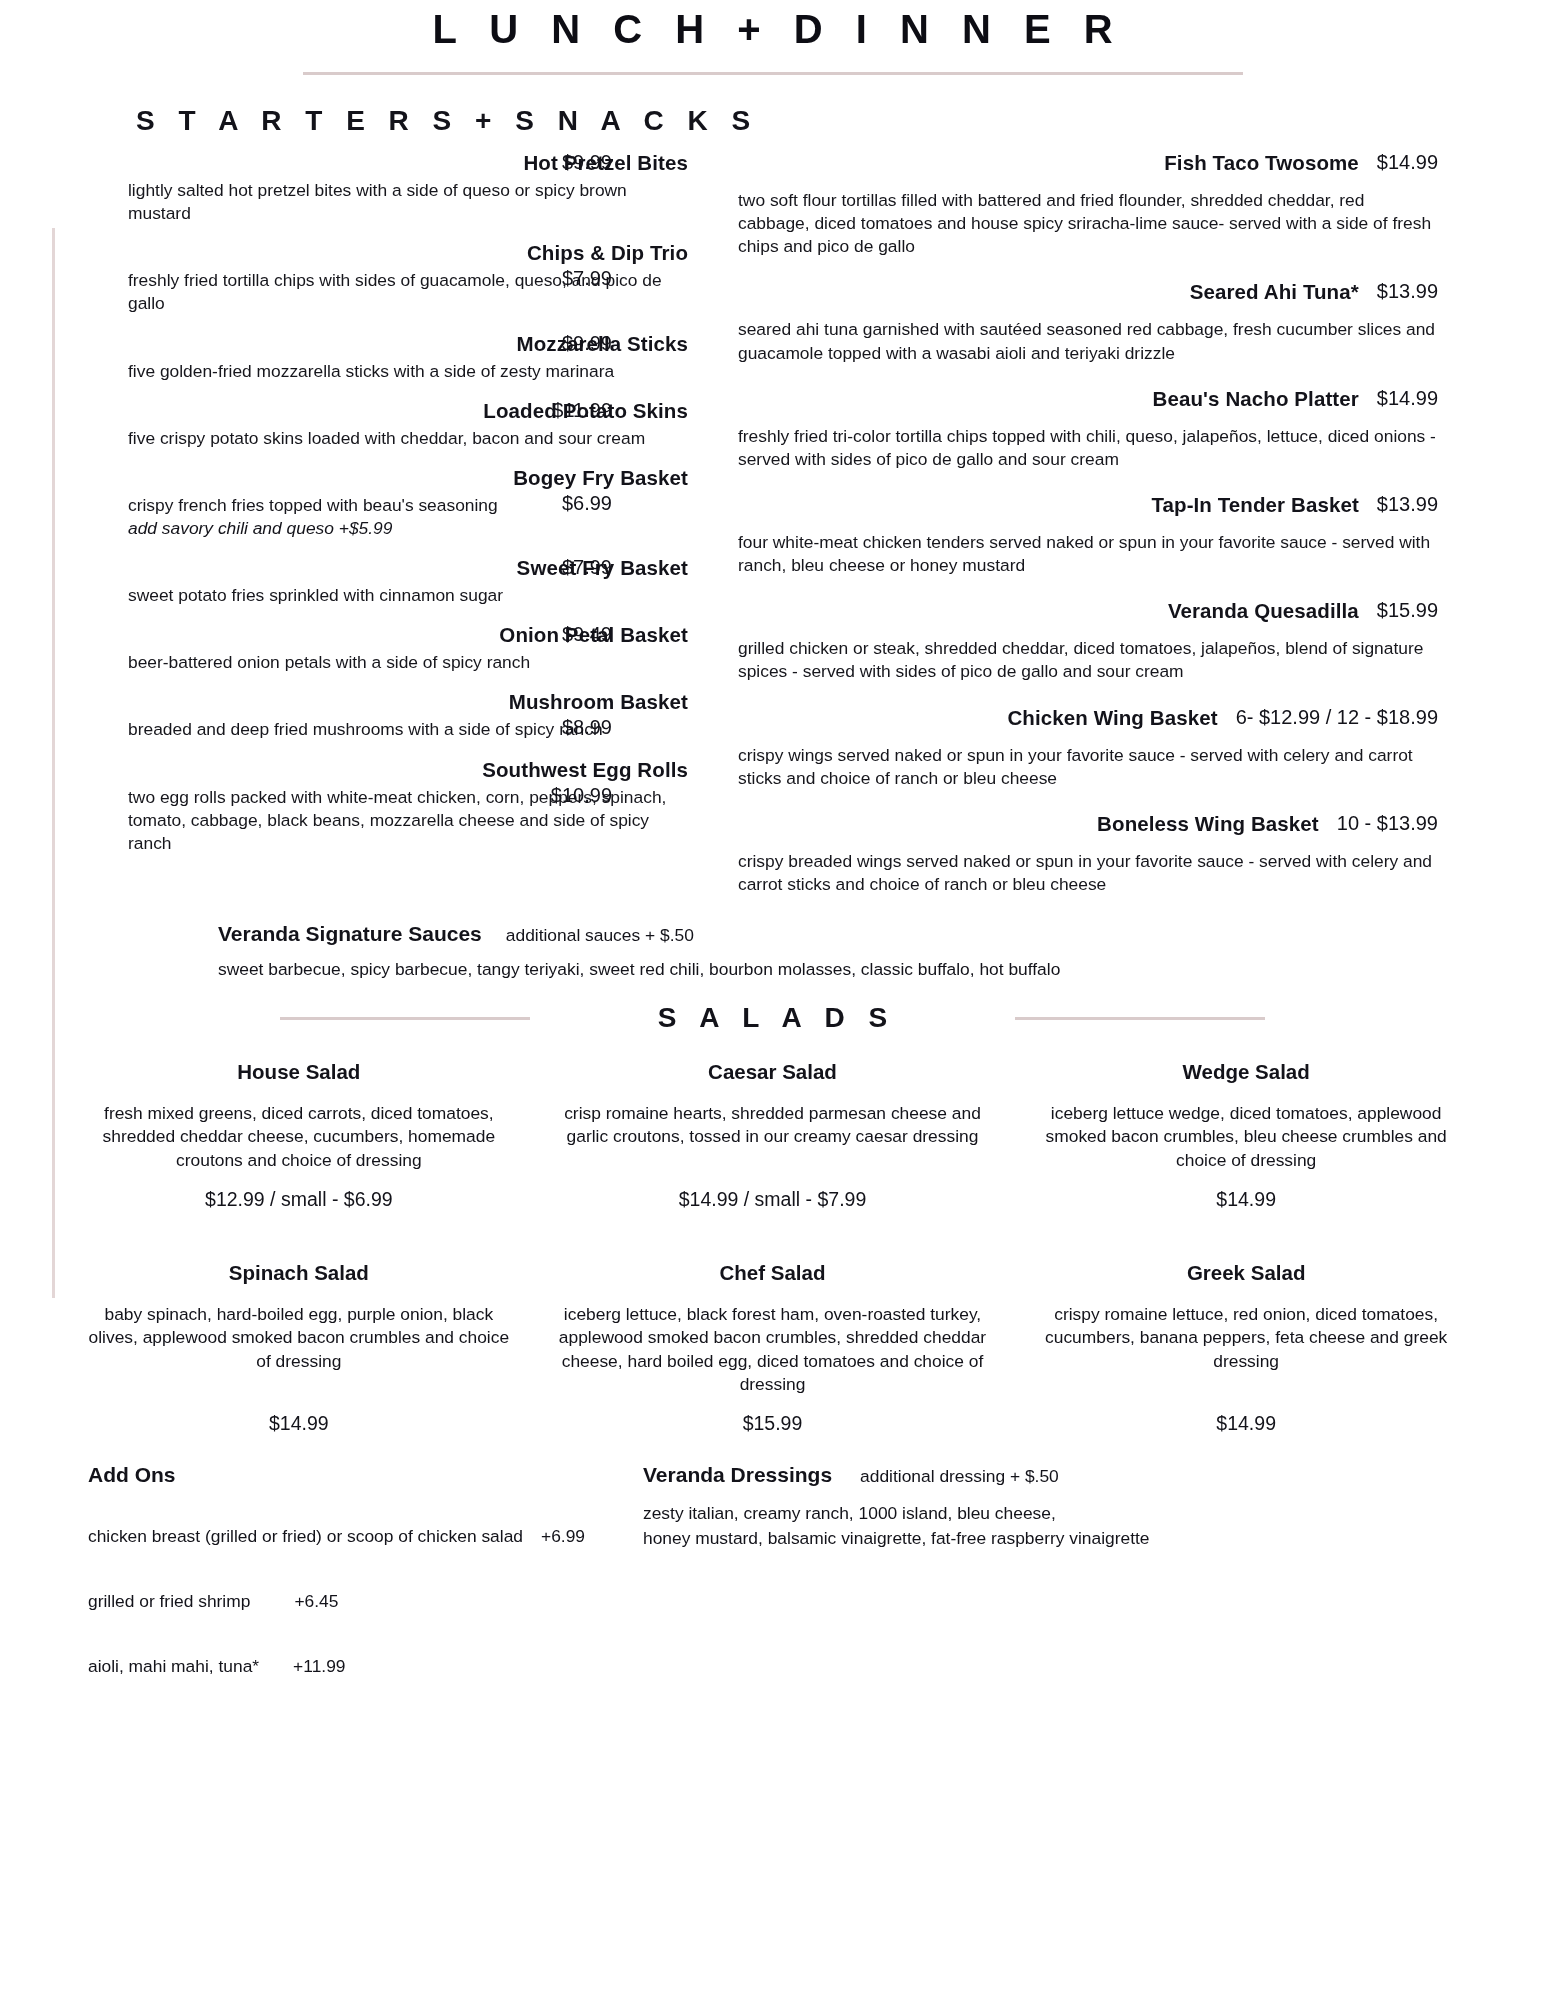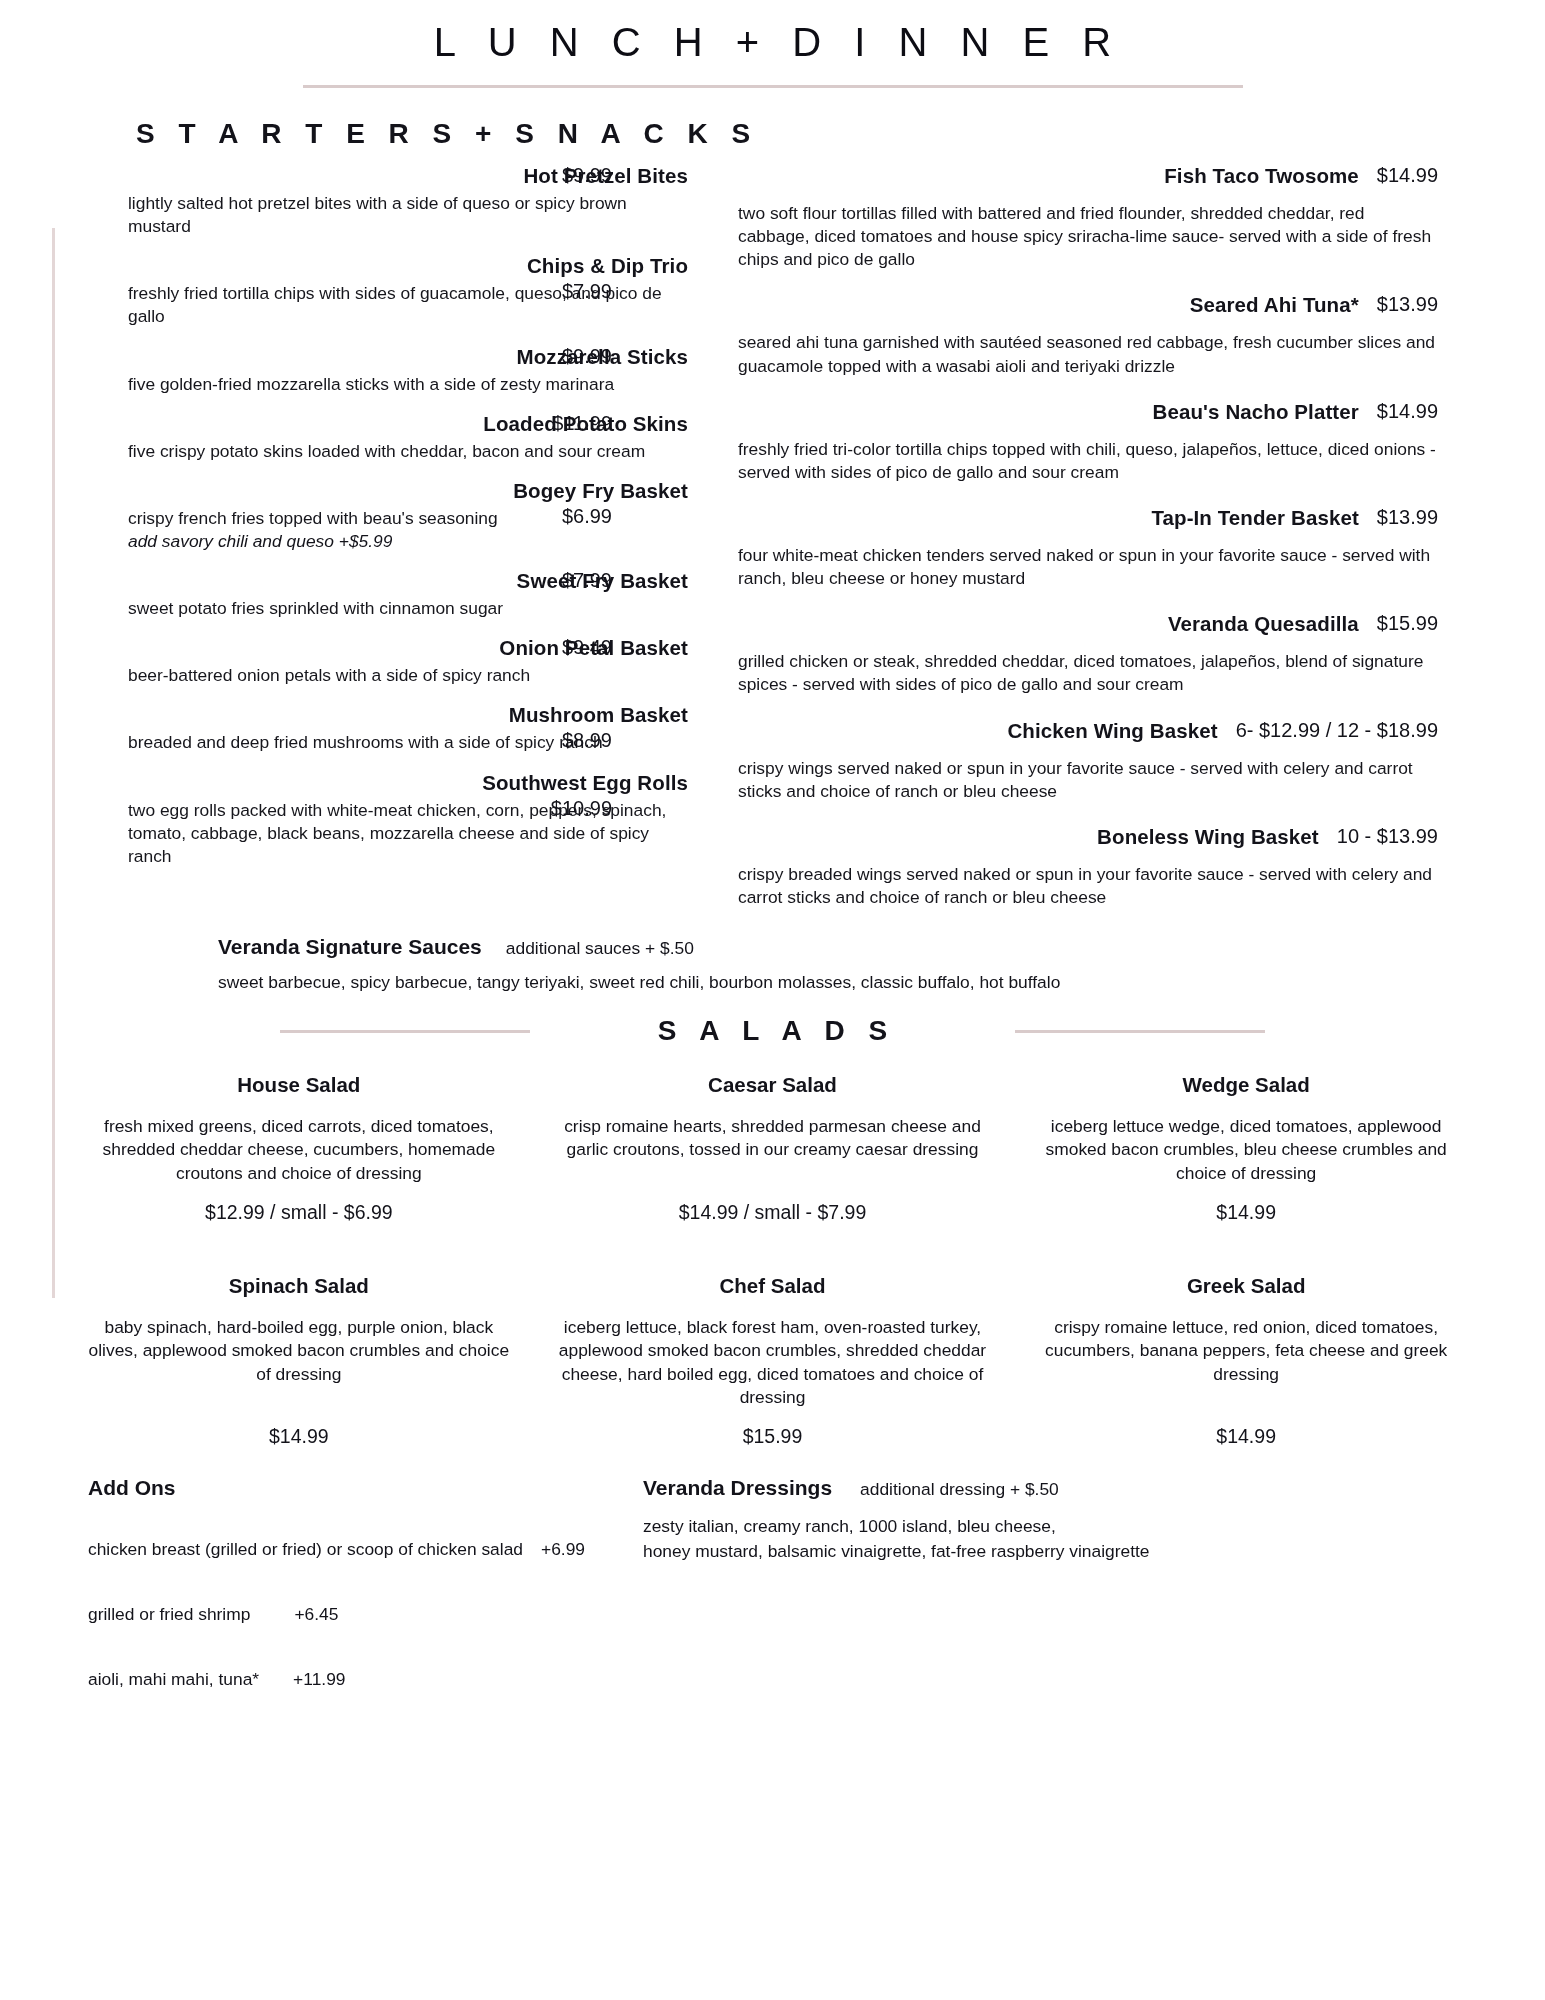--- a/index.html
+++ b/index.html
@@ -9,24 +9,24 @@
     height: 2000px;
     position: relative;
     font-family: "Liberation Sans", sans-serif;
     color: #13131a;
     overflow: hidden;
   }
 
   
   .page-title {
     text-align: center;
-    font-weight: 400;
+    font-weight: 700;
     font-size: 40px;
     letter-spacing: 11px;
-    padding-top: 20px;
+    padding-top: 7px;
     color: #0d0d14;
     font-family: "Liberation Sans", sans-serif;
     text-indent: 11px;
   }
   .title-rule {
     height: 3px;
     background: #d9cbcb;
     margin: 20px auto 0 auto;
     width: 940px;
   }

